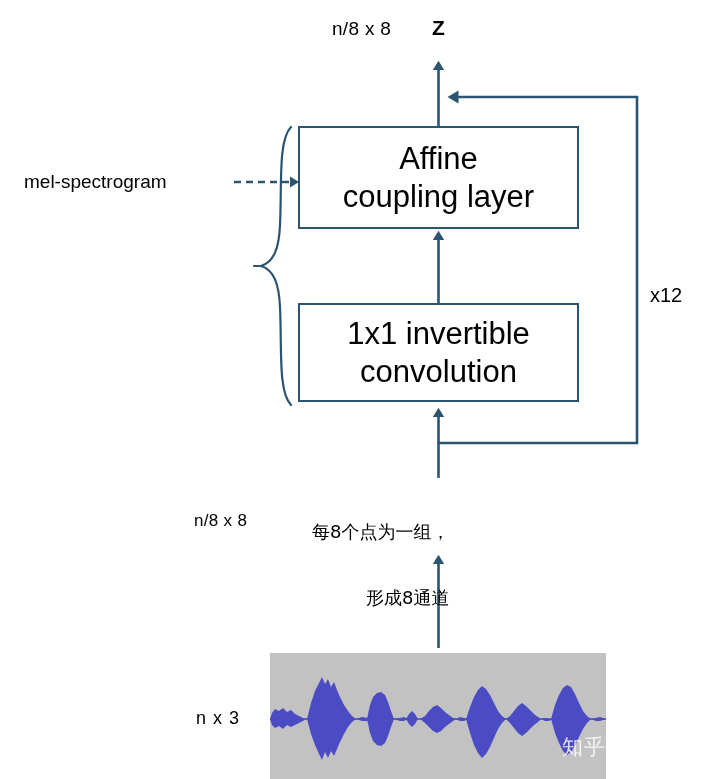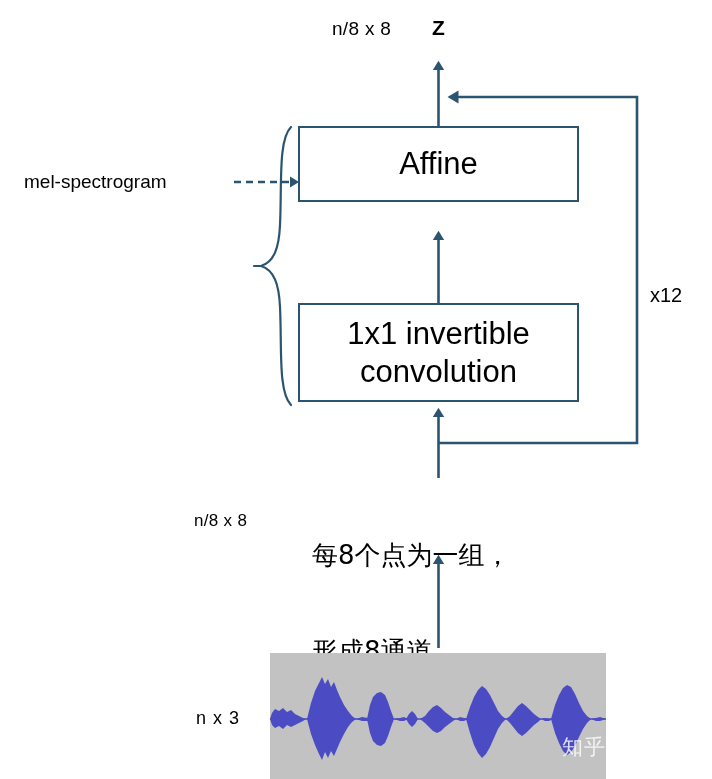--- a/index.html
+++ b/index.html
@@ -66,24 +66,24 @@
   
   #lbl-nx1 {
     left: 194px; top: 708px;
     font-size: 18px;
     letter-spacing: 1px;
   }
 
   
   #lbl-cn {
     left: 310px; top: 477px;
-    font-size: 26px;
+    font-size: 18px;
     line-height: 1.22;
     font-family: "DejaVu Sans", "Liberation Sans", sans-serif;
-    text-align: left;
+    text-align: right;
   }
   #lbl-cn .cn-line { display: block; }
 
   
   .proc-box {
     position: absolute;
     border: 2px solid #2b5470;
     background: #ffffff;
     box-sizing: border-box;
     display: flex;
@@ -95,21 +95,21 @@
     font-size: 31px;
     line-height: 1.2;
     color: #000;
   }
   .proc-box .box-text span { display: block; }
 
   #box-affine {
     left: 296px;
     top: 126px;
     width: 281px;
-    height: 76px;
+    height: 103px;
   }
   #box-conv {
     left: 296px;
     top: 303px;
     width: 281px;
     height: 99px;
   }
 
   
   #vector-layer {
@@ -244,20 +244,21 @@
 
   <div class="lbl" id="lbl-cn">
     <span class="cn-line">每8个点为一组，</span>
     <span class="cn-line">形成8通道</span>
   </div>
 
 
   <div class="proc-box" id="box-affine">
     <div class="box-text">
       <span>Affine</span>
+      <span>coupling layer</span>
     </div>
   </div>
 
   <div class="proc-box" id="box-conv">
     <div class="box-text">
       <span>1x1 invertible</span>
       <span>convolution</span>
     </div>
   </div>
 

